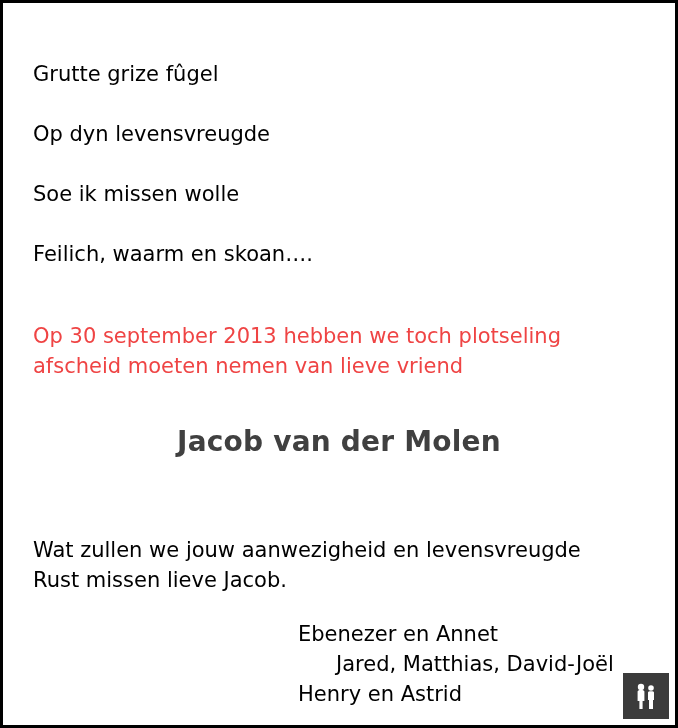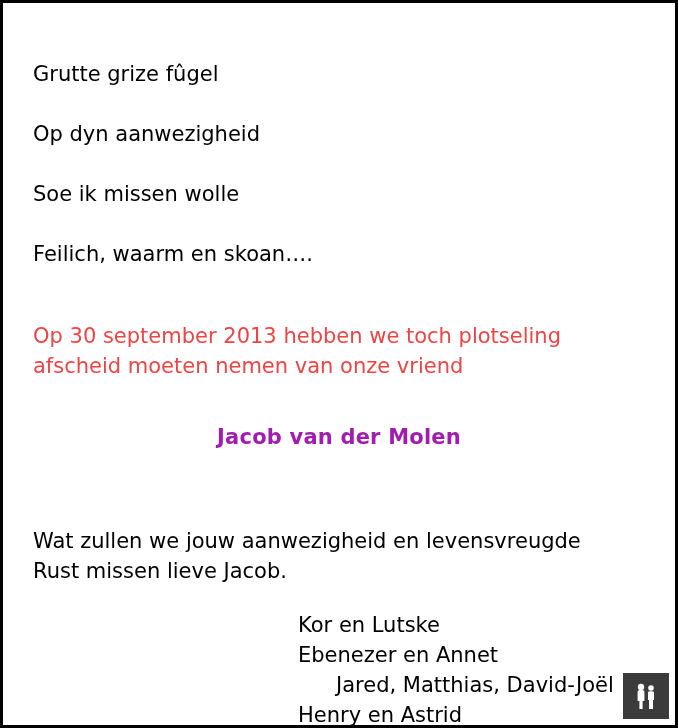--- a/index.html
+++ b/index.html
@@ -42,24 +42,24 @@
     font-size: 21px;
     line-height: 30px;
     color: #ef4444;
   }
   .announce-line { display: block; }
   .name-block {
     text-align: center;
     margin-top: 44px;
   }
   .name {
-    font-size: 21px;
+    font-size: 28px;
     font-weight: bold;
     letter-spacing: 0.2px;
-    color: #a21caf;
+    color: #404040;
   }
   .tribute {
     margin-top: 77px;
     font-size: 21px;
     line-height: 30px;
     color: #000000;
   }
   .tribute-line { display: block; }
   .survivors {
     margin-top: 24px;
@@ -84,43 +84,42 @@
   .logo svg { display: block; }
 </style>
 </head>
 <body>
 
 <div class="page">
   <div class="inner">
 
     <div class="poem">
       <span class="poem-line">Grutte grize fûgel</span>
-      <span class="poem-line">Op dyn aanwezigheid</span>
+      <span class="poem-line">Op dyn levensvreugde</span>
       <span class="poem-line">Soe ik missen wolle</span>
       <span class="poem-line">Feilich, waarm en skoan….</span>
     </div>
 
     <div class="gap-1"></div>
 
     <div class="announce">
       <span class="announce-line">Op 30 september 2013 hebben we toch plotseling</span>
-      <span class="announce-line">afscheid moeten nemen van onze vriend</span>
+      <span class="announce-line">afscheid moeten nemen van lieve vriend</span>
     </div>
 
     <div class="name-block">
       <span class="name">Jacob van der Molen</span>
     </div>
 
     <div class="tribute">
       <span class="tribute-line">Wat zullen we jouw aanwezigheid en levensvreugde</span>
       <span class="tribute-line">Rust missen lieve Jacob.</span>
     </div>
 
     <div class="survivors">
-      <span class="survivor-line">Kor en Lutske</span>
       <span class="survivor-line">Ebenezer en Annet</span>
       <span class="survivor-line indent">Jared, Matthias, David-Joël</span>
       <span class="survivor-line">Henry en Astrid</span>
 
     </div>
 
   </div>
 
   <div class="logo">
     <svg width="34" height="34" viewBox="0 0 34 34" aria-hidden="true">

